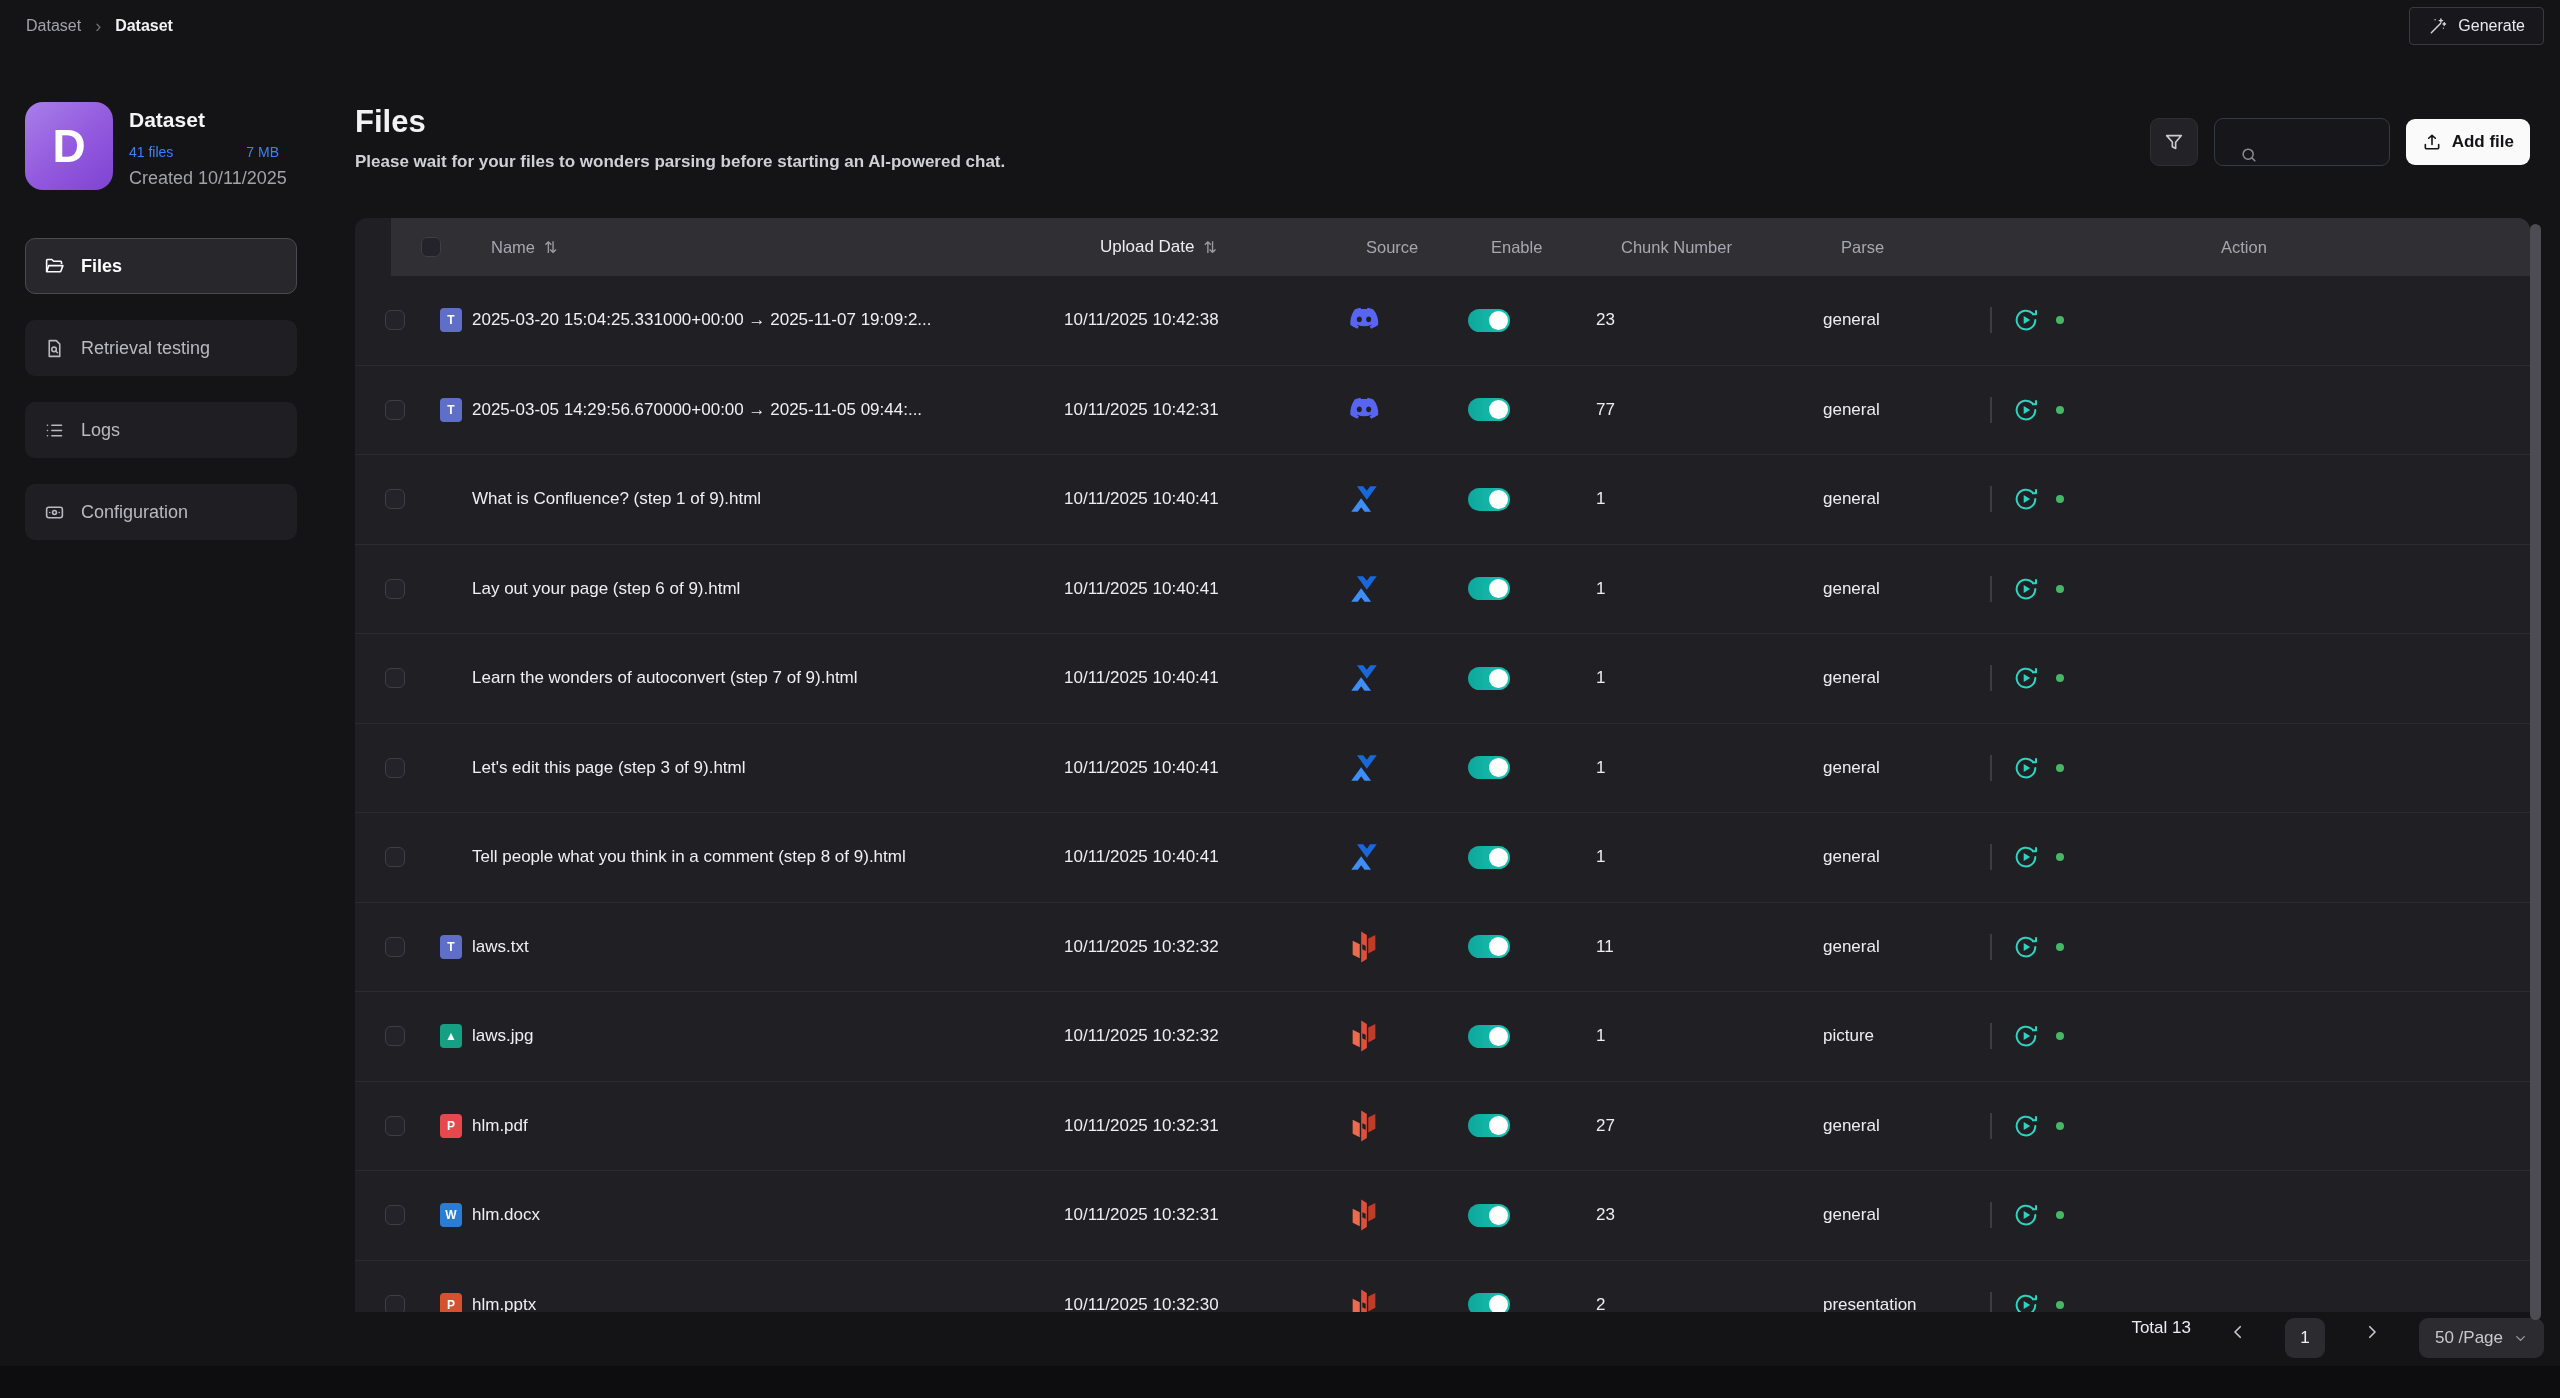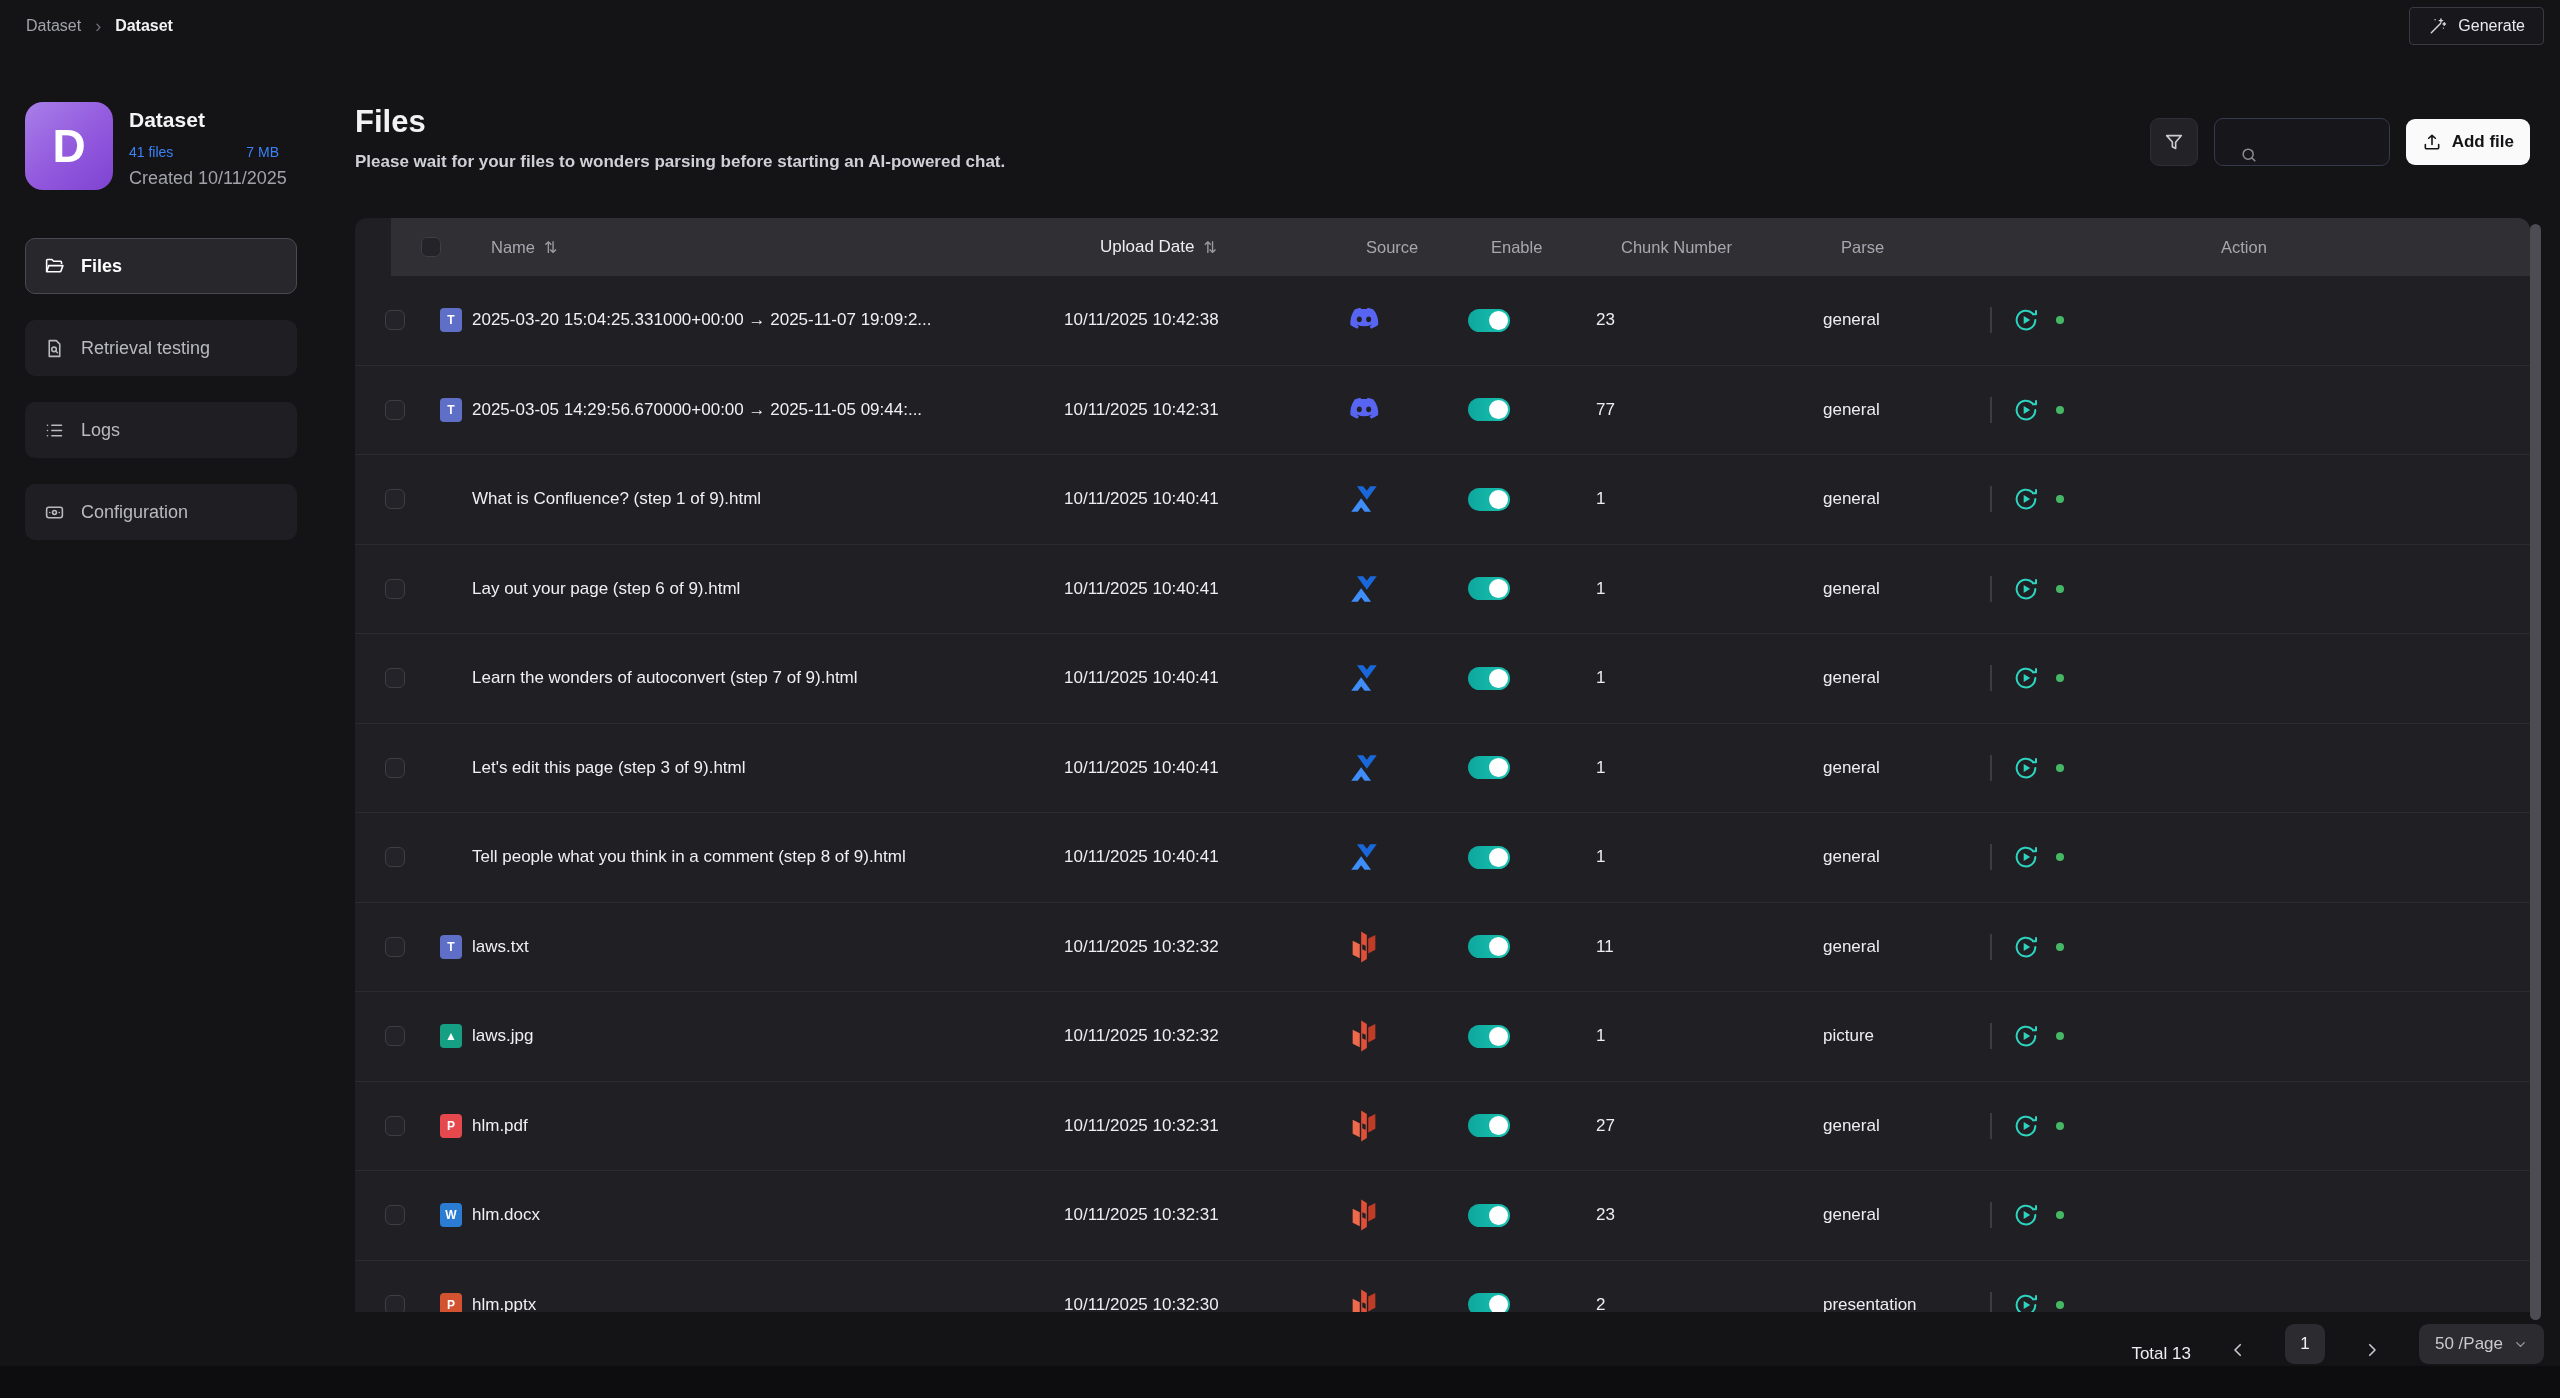--- a/index.html
+++ b/index.html
@@ -58,21 +58,21 @@
   .c-enable{padding-left:13px;}
   .toggle{position:relative;width:42px;height:23px;border-radius:12px;background:linear-gradient(90deg,#0ea79d,#19c3b2);display:inline-block;}
   .toggle .knob{position:absolute;right:2px;top:2px;width:19px;height:19px;border-radius:50%;background:#fff;}
   .c-chunk{padding-left:11px;font-size:17px;font-weight:500;color:#ededf2;}
   .c-parse{padding-left:18px;font-size:17px;font-weight:500;color:#ededf2;}
   .c-action{padding-left:15px;gap:0;}
   .vdiv{width:2px;height:26px;background:#3c3c44;display:inline-block;}
   .run{margin-left:20px;width:28px;height:28px;display:inline-flex;}
   .dot{margin-left:16px;width:8px;height:8px;border-radius:50%;background:#46b865;display:inline-block;}
   
-  .pager{position:absolute;top:1318px;right:16px;height:46px;display:flex;align-items:flex-end;gap:33px;}
+  .pager{position:absolute;top:1318px;right:16px;height:46px;display:flex;align-items:flex-start;gap:33px;}
   .pager-total{font-size:17px;color:#ececf1;font-weight:500;}
   .pg-chev{display:flex;align-items:center;justify-content:center;width:28px;height:28px;}
   .pg-num{width:40px;height:40px;border-radius:9px;background:#2b2b30;display:flex;align-items:center;justify-content:center;font-size:17px;color:#f0f0f4;}
   .pg-size{height:40px;border-radius:9px;background:#2b2b30;display:flex;align-items:center;gap:10px;padding:0 16px;font-size:17px;color:#c9c9cf;}
   
   .scrollbar{position:absolute;left:2530px;top:224px;width:11px;height:1096px;}
   .scroll-thumb{width:11px;height:100%;border-radius:6px;background:#4c4c52;}
   .bottom-strip{position:absolute;left:0;right:0;bottom:0;height:32px;background:#0d0d10;}
   .src{width:36px;height:36px;display:inline-flex;align-items:center;justify-content:center;}
 </style>

